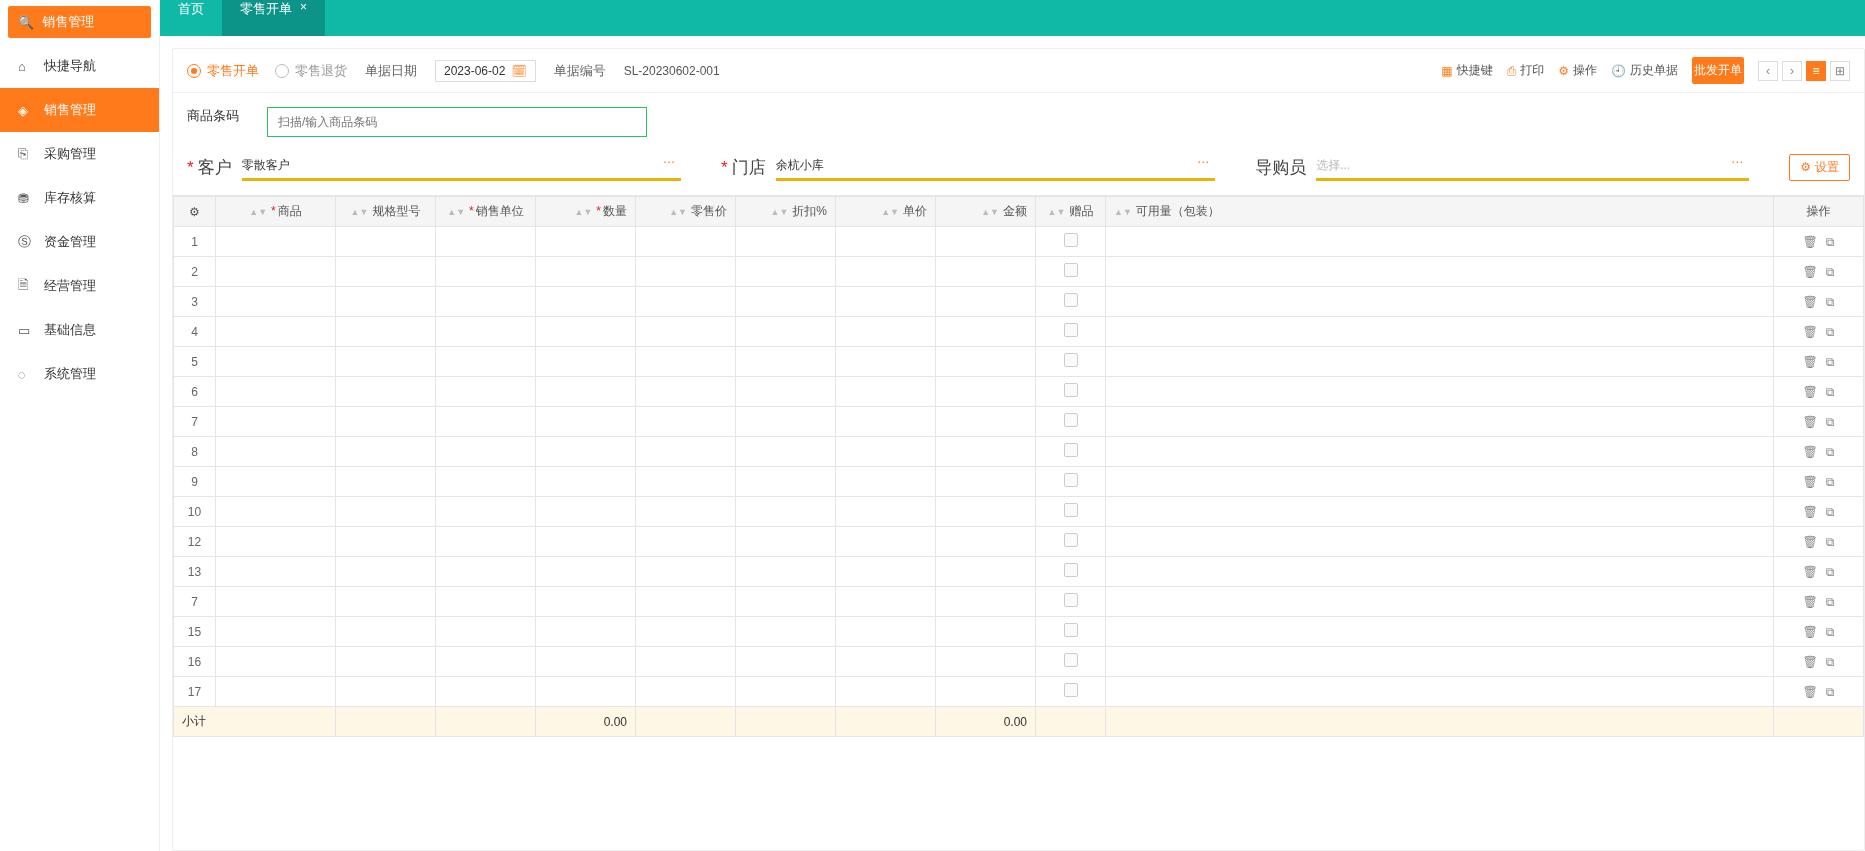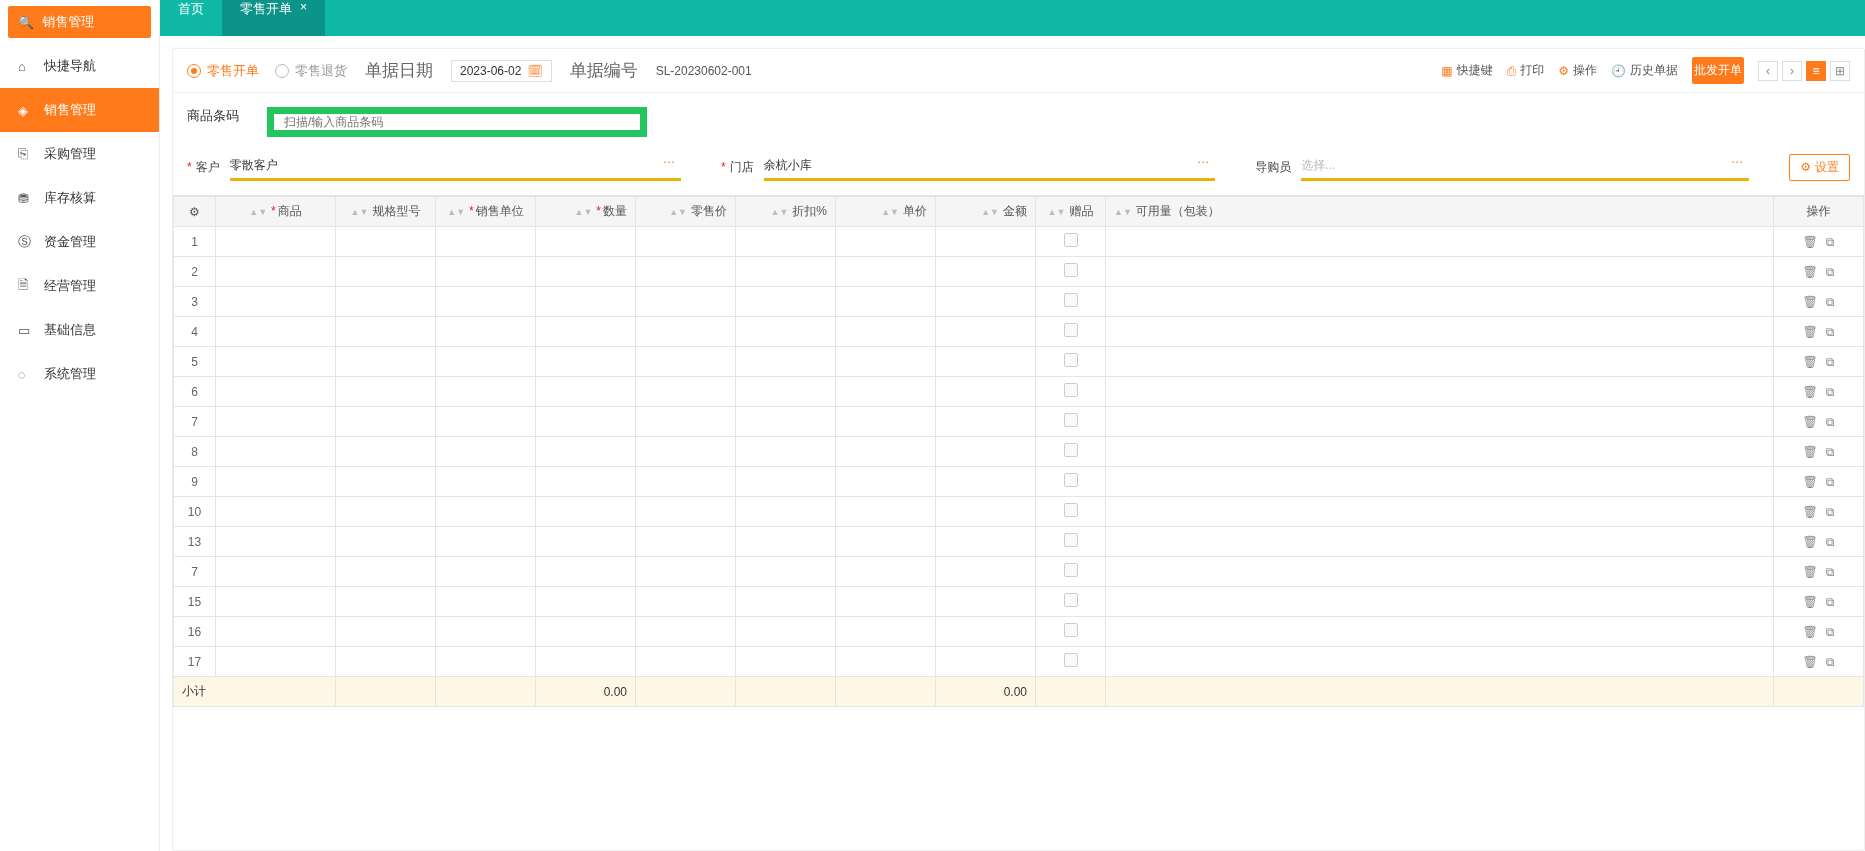--- a/index.html
+++ b/index.html
@@ -26,41 +26,41 @@
   .card { background: #fff; border: 1px solid #eee; border-radius: 2px; flex: 1; display: flex; flex-direction: column; overflow: hidden; }
 
   .card-top { display: flex; align-items: center; padding: 8px 14px; border-bottom: 1px solid #f0f0f0; gap: 18px; }
   .radio-group { display: flex; align-items: center; gap: 16px; }
   .radio { display: flex; align-items: center; gap: 6px; font-size: 13px; cursor: pointer; }
   .radio .dot { width: 14px; height: 14px; border-radius: 50%; border: 1px solid #bbb; display: inline-flex; align-items: center; justify-content: center; }
   .radio.checked .dot { border-color: #ff7a1a; }
   .radio.checked .dot::after { content: ""; width: 6px; height: 6px; border-radius: 50%; background: #ff7a1a; }
   .radio.checked span { color: #ff7a1a; }
   .radio:not(.checked) span { color: #999; }
-  .meta-label { color: #666; font-size: 17px; font-family: Liberation Serif, serif; }
+  .meta-label { color: #666; font-size: 13px; font-family: Liberation Serif, serif; }
   .date-box { border: 1px solid #ddd; padding: 3px 8px; min-width: 90px; display: inline-flex; align-items: center; gap: 6px; }
   .date-box .cal { color: #ff7a1a; }
   .billno { color: #555; }
   .spacer { flex: 1; }
   .toolbar { display: flex; align-items: center; gap: 14px; font-size: 12px; }
   .tool { display: flex; align-items: center; gap: 4px; color: #555; cursor: pointer; }
   .tool .ic-o { color: #ff7a1a; }
   .btn-primary { background: #ff7a1a; color: #fff; padding: 5px 2px; border-radius: 2px; cursor: pointer; }
   .pager { display: flex; align-items: center; gap: 4px; }
   .sq { width: 20px; height: 20px; border: 1px solid #ddd; display: inline-flex; align-items: center; justify-content: center; color: #888; cursor: pointer; }
   .sq.orange { background: #ff7a1a; border-color: #ff7a1a; color: #fff; }
 
   .scan-row { padding: 14px 14px 6px; display: flex; align-items: flex-start; gap: 28px; }
   .scan-label { font-size: 13px; }
-  .scan-input { border: 7px solid #22c55e; height: 30px; width: 380px; padding: 0 10px; font-size: 12px; }
+  .scan-input { border: 1px solid #22c55e; height: 30px; width: 380px; padding: 0 10px; font-size: 12px; }
 
   .filters { padding: 10px 14px 14px; display: flex; align-items: center; gap: 40px; }
   .fgroup { display: flex; align-items: center; gap: 10px; flex: 1; }
   .req::before { content: "*"; color: #e02020; margin-right: 4px; }
-  .flabel { color: #444; font-size: 12px; }
+  .flabel { color: #444; font-size: 17px; }
   .fval { flex: 1; border-bottom: 3px solid #eab308; padding: 4px 0; position: relative; }
   .fval .more { position: absolute; right: 4px; top: 2px; color: #ff7a1a; letter-spacing: 2px; cursor: pointer; }
   .fval.placeholder { color: #bbb; }
   .settings-btn { border: 1px solid #ff7a1a; color: #ff7a1a; padding: 4px 10px; border-radius: 2px; display: flex; align-items: center; gap: 4px; cursor: pointer; }
 
   
   .table-wrap { flex: 1; overflow: auto; border-top: 1px solid #e5e5e5; }
   table { border-collapse: collapse; width: 100%; table-layout: fixed; }
   th, td { border: 1px solid #e5e5e5; height: 30px; padding: 0 8px; font-size: 12px; }
   th { background: #f5f5f5; font-weight: normal; color: #555; position: sticky; top: 0; }
@@ -386,20 +386,34 @@
                   <td class="right"></td>
                   <td class="right"></td>
                   <td class="right"></td>
                   <td class="right"></td>
                   <td class="right"></td>
                   <td class="center"><span class="chk"></span></td>
                   <td></td>
                   <td class="row-act"><span>🗑</span><span>⧉</span></td>
                 </tr>
                 <tr>
+                  <td class="idx">12</td>
+                  <td></td>
+                  <td></td>
+                  <td></td>
+                  <td class="right"></td>
+                  <td class="right"></td>
+                  <td class="right"></td>
+                  <td class="right"></td>
+                  <td class="right"></td>
+                  <td class="center"><span class="chk"></span></td>
+                  <td></td>
+                  <td class="row-act"><span>🗑</span><span>⧉</span></td>
+                </tr>
+                <tr>
                   <td class="idx">13</td>
                   <td></td>
                   <td></td>
                   <td></td>
                   <td class="right"></td>
                   <td class="right"></td>
                   <td class="right"></td>
                   <td class="right"></td>
                   <td class="right"></td>
                   <td class="center"><span class="chk"></span></td>

